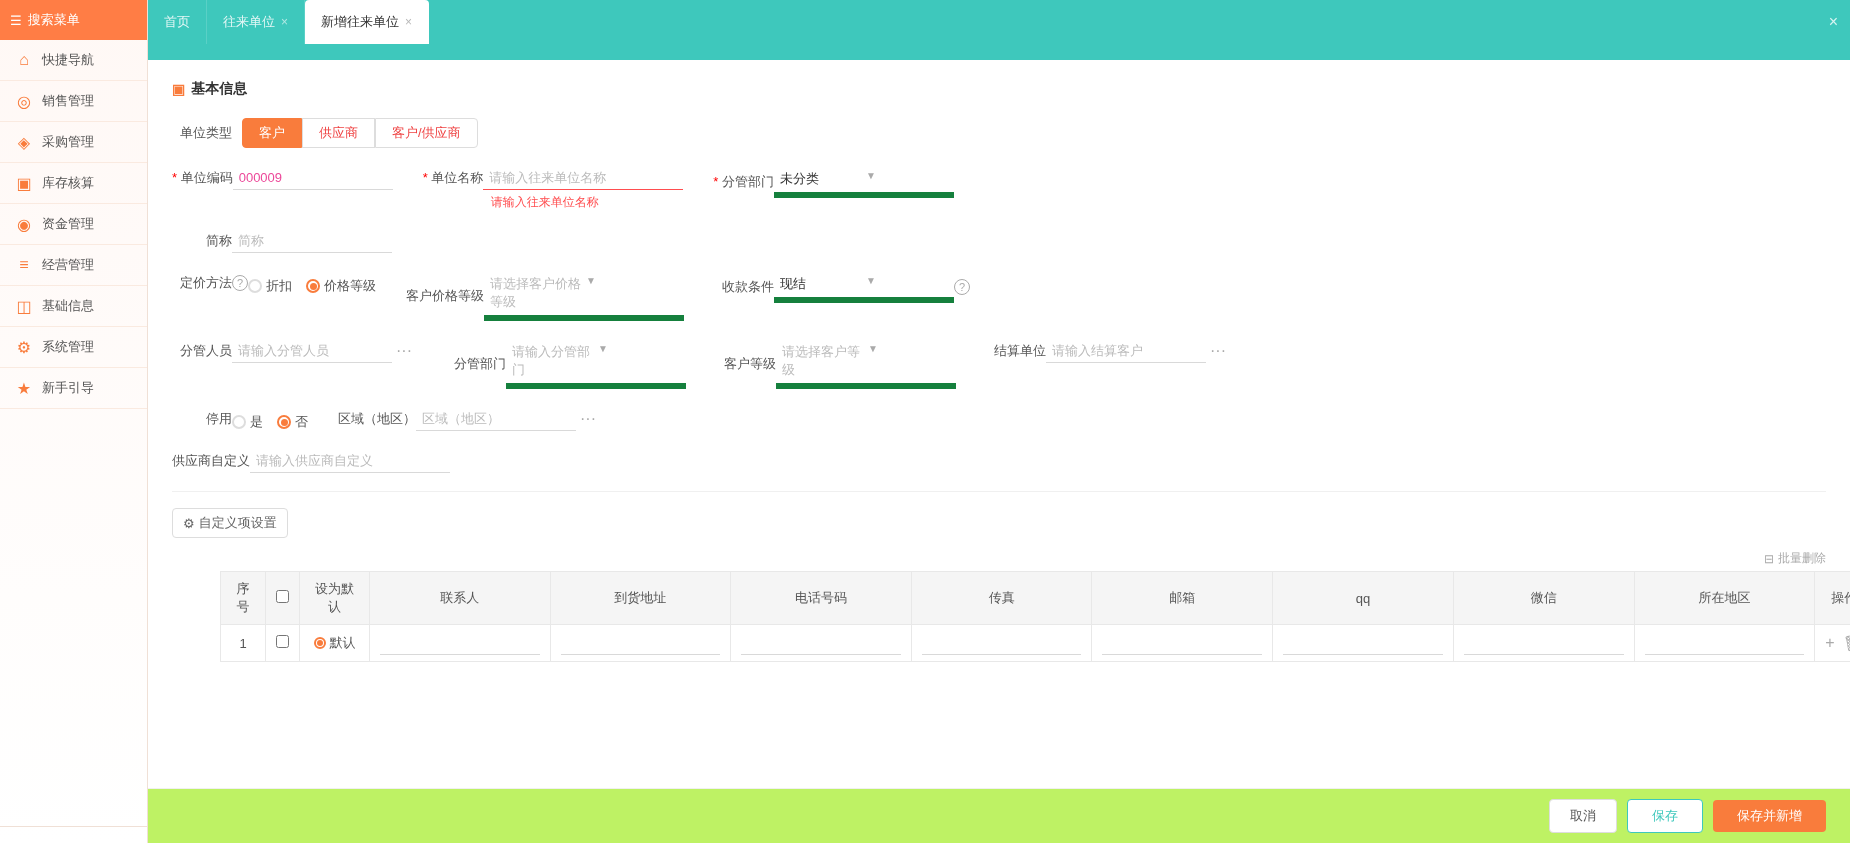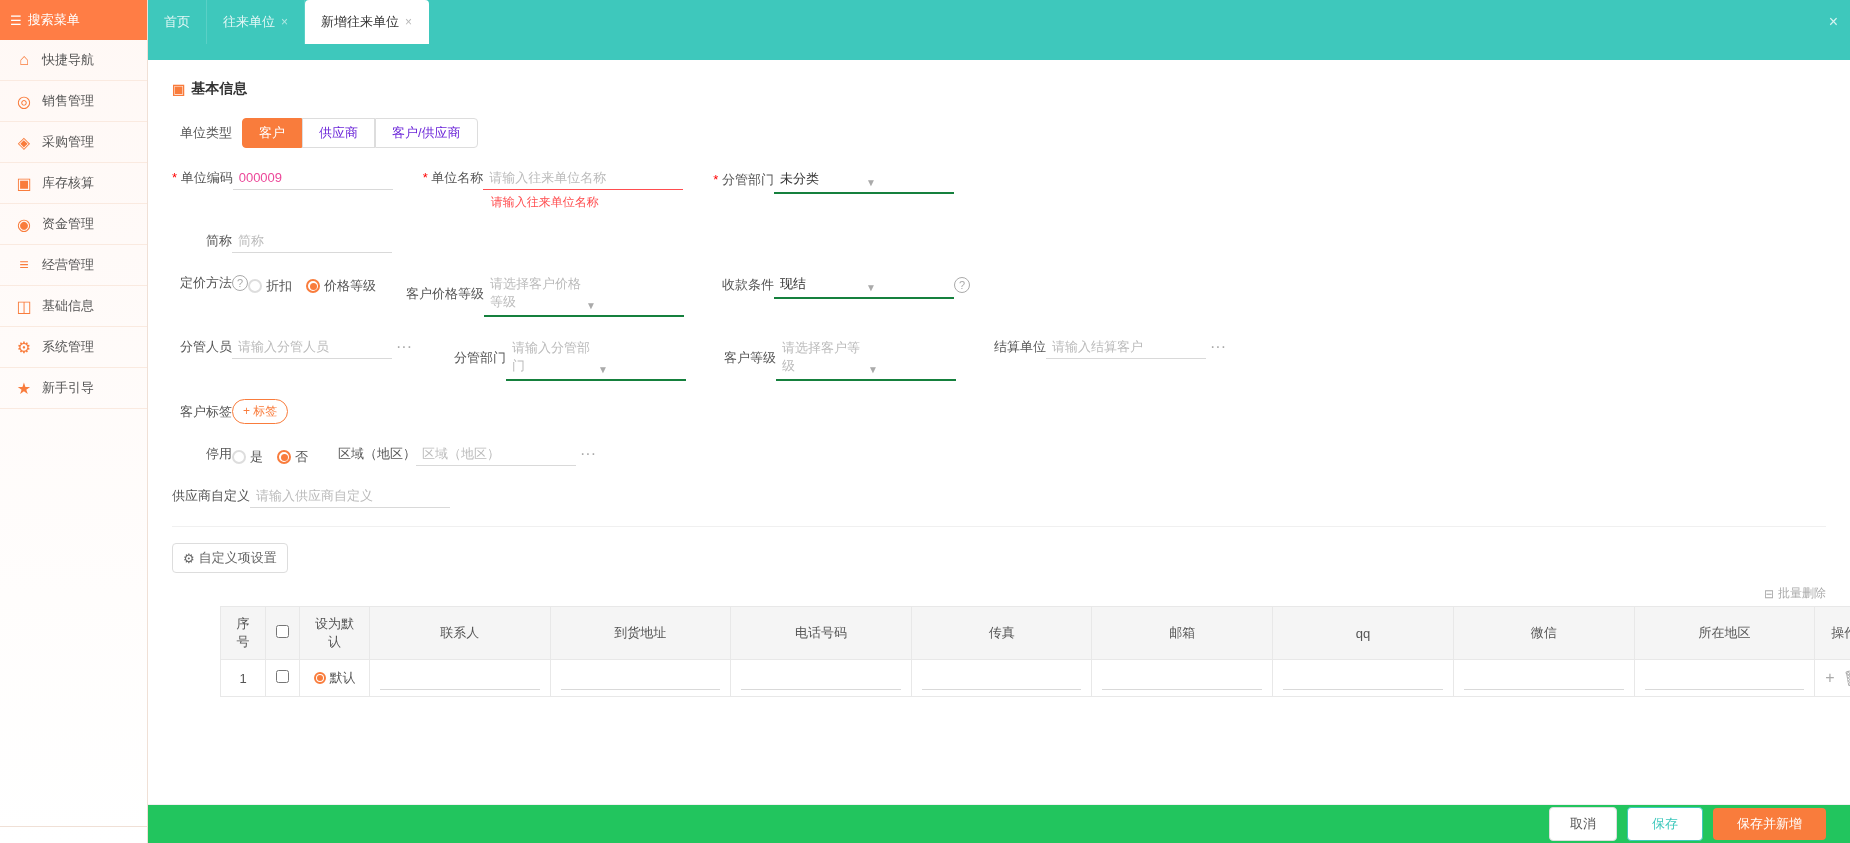--- a/index.html
+++ b/index.html
@@ -136,43 +136,43 @@
       background: transparent;
       min-width: 160px;
     }
     .form-control::placeholder { color: #bbb; }
     .form-control.error { border-bottom-color: #ff4d4f; }
 
     .error-msg { color: #ff4d4f; font-size: 12px; margin-top: 2px; }
 
     .select-wrapper {
       display: flex;
-      align-items: flex-end;
-      border-bottom: 2px solid #15803d;
+      align-items: flex-start;
+      border-bottom: 6px solid #15803d;
       padding: 4px 6px;
       min-width: 160px;
       cursor: pointer;
       gap: 4px;
     }
     .select-wrapper span { flex: 1; color: #bbb; font-size: 13px; }
     .select-wrapper .caret { color: #aaa; font-size: 10px; }
     .select-value { color: #333 !important; }
 
     
     .unit-type-group {
       display: flex;
       gap: 0;
     }
     .unit-btn {
       padding: 5px 16px;
       border: 1px solid #ddd;
       background: white;
       cursor: pointer;
       font-size: 13px;
-      color: #6d28d9;
+      color: #ef4444;
     }
     .unit-btn:first-child { border-radius: 4px 0 0 4px; }
     .unit-btn:last-child { border-radius: 0 4px 4px 0; }
     .unit-btn.active {
       background: #f97c3c;
       color: white;
       border-color: #f97c3c;
     }
 
     
@@ -270,22 +270,22 @@
       color: #555;
     }
     .batch-delete { color: #aaa; font-size: 12px; text-align: right; margin-bottom: 4px; cursor: pointer; display: flex; align-items: center; justify-content: flex-end; gap: 4px; }
     .action-icons { display: flex; align-items: center; gap: 8px; justify-content: center; color: #aaa; cursor: pointer; }
 
     
     .bottom-bar {
       display: flex;
       justify-content: flex-end;
       align-items: center;
-      padding: 2px 24px;
-      background: #22c55e;
+      padding: 10px 24px;
+      background: #bef264;
       border-top: 1px solid #f0f0f0;
       gap: 10px;
     }
     .btn-cancel {
       padding: 7px 20px;
       border: 1px solid #ddd;
       background: white;
       border-radius: 4px;
       cursor: pointer;
       font-size: 13px;
@@ -500,26 +500,20 @@
           <span class="caret">▼</span>
         </div>
       </div>
       <div class="field-item">
         <span class="form-label">结算单位</span>
         <input class="form-control" type="text" style="width: 160px;" placeholder="请输入结算客户">
         <span class="more-btn">···</span>
       </div>
     </div>
 
-    <div class="field-row">
-      <div class="field-item">
-        <span class="form-label">客户标签</span>
-        <button class="tag-btn">+ 标签</button>
-      </div>
-    </div>
 
     <div class="field-row">
       <div class="field-item">
         <span class="form-label">停用</span>
         <div class="radio-group">
           <div class="radio-item">
             <div class="radio-circle"></div>
             <span class="radio-label">是</span>
           </div>
           <div class="radio-item">

